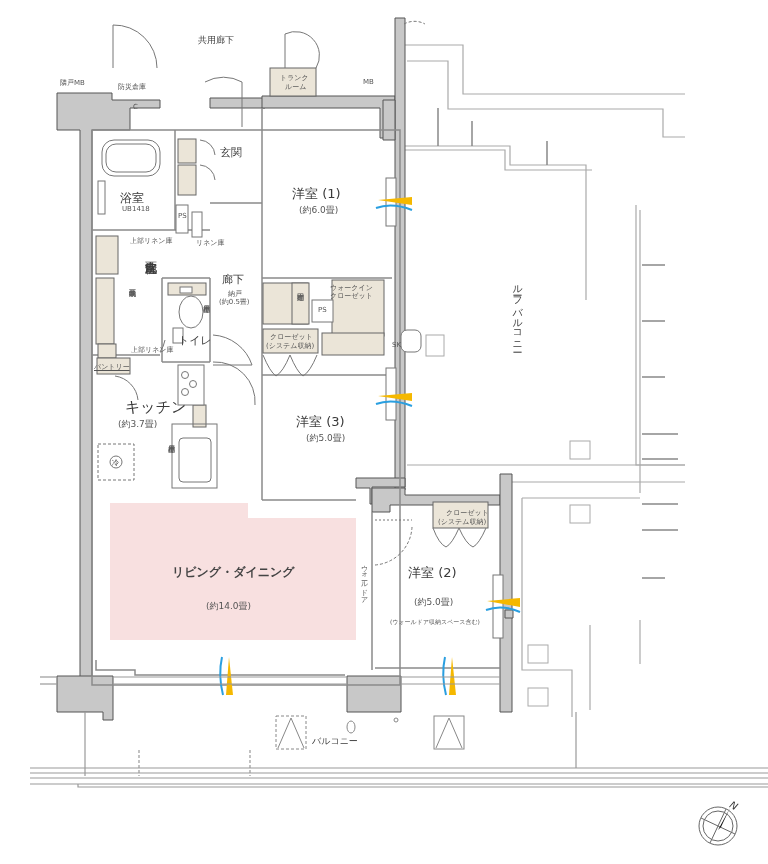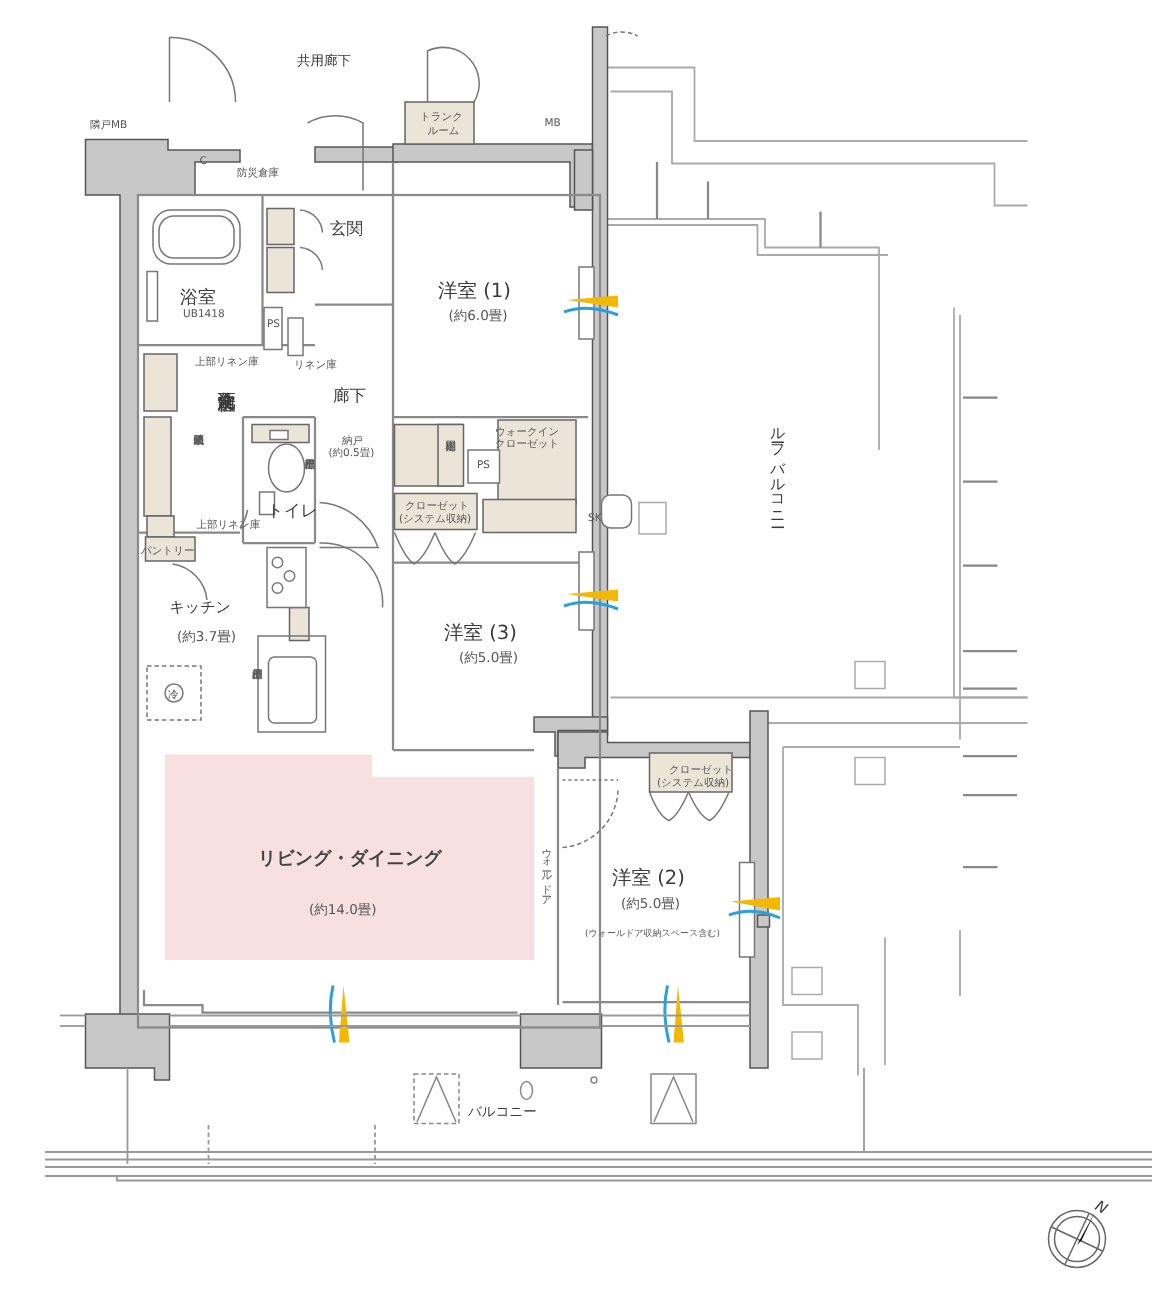--- a/index.html
+++ b/index.html
@@ -195,61 +195,61 @@
     <circle r="19" fill="none" stroke="#666" stroke-width="1"></circle>
     <circle r="15" fill="none" stroke="#666" stroke-width="1"></circle>
     <line x1="-17" y1="-8" x2="17" y2="8" stroke="#666"></line>
     <line x1="-8" y1="17" x2="8" y2="-17" stroke="#666"></line>
     <polygon points="0,4 12,-18 3,1" fill="#111"></polygon>
   </g>
 </svg>
 
 <div class="lbl" style="left:198px;top:34px;font-size:9px;">共用廊下</div>
 <div class="lbl tiny" style="left:60px;top:78px;">隣戸MB</div>
-<div class="lbl tiny" style="left:118px;top:110px;margin-left:40px;">防災倉庫</div>
+<div class="lbl tiny" style="left:118px;top:82px;">防災倉庫</div>
 <div class="lbl tiny" style="left:133px;top:103px;">C</div>
 <div class="lbl tiny" style="left:280px;top:73px;">トランク</div>
 <div class="lbl tiny" style="left:285px;top:82px;">ルーム</div>
 <div class="lbl tiny" style="left:363px;top:78px;">MB</div>
 
 <div class="lbl" style="left:220px;top:145px;font-size:11px;">玄関</div>
 <div class="lbl" style="left:120px;top:190px;font-size:12px;">浴室</div>
 <div class="lbl tiny" style="left:122px;top:205px;">UB1418</div>
 <div class="lbl tiny" style="left:178px;top:212px;">PS</div>
 <div class="lbl tiny" style="left:196px;top:238px;">リネン庫</div>
 <div class="lbl tiny" style="left:130px;top:236px;">上部リネン庫</div>
 <div class="lbl vert" style="left:142px;top:252px;font-size:12px;">洗面化粧室</div>
 <div class="lbl vert tiny" style="left:127px;top:284px;">三面鏡収納</div>
 <div class="lbl tiny" style="left:131px;top:345px;">上部リネン庫</div>
-<div class="lbl tiny" style="left:94px;top:362px;">パントリー</div>
-<div class="lbl" style="left:222px;top:256px;font-size:11px;">廊下</div>
+<div class="lbl tiny" style="left:94px;top:362px;text-decoration:underline;">パントリー</div>
+<div class="lbl" style="left:222px;top:272px;font-size:11px;">廊下</div>
 <div class="lbl tiny" style="left:228px;top:289px;">納戸</div>
 <div class="lbl tiny" style="left:219px;top:297px;">(約0.5畳)</div>
 <div class="lbl" style="left:178px;top:333px;font-size:11px;">トイレ</div>
 <div class="lbl vert tiny" style="left:201px;top:300px;">上部吊戸棚</div>
 <div class="lbl vert tiny" style="left:295px;top:288px;">固定棚</div>
 <div class="lbl tiny" style="left:318px;top:306px;">PS</div>
 <div class="lbl tiny" style="left:330px;top:283px;">ウォークイン</div>
 <div class="lbl tiny" style="left:330px;top:291px;">クローゼット</div>
 <div class="lbl tiny" style="left:270px;top:332px;">クローゼット</div>
 <div class="lbl tiny" style="left:266px;top:341px;">(システム収納)</div>
 
 <div class="lbl room-main" style="left:292px;top:185px;">洋室 (1)</div>
 <div class="lbl room-sub" style="left:299px;top:204px;">(約6.0畳)</div>
 <div class="lbl room-main" style="left:296px;top:413px;">洋室 (3)</div>
 <div class="lbl room-sub" style="left:306px;top:432px;">(約5.0畳)</div>
-<div class="lbl" style="left:113px;top:398px;font-size:10px;">キッチン</div>
+<div class="lbl" style="left:125px;top:398px;font-size:15px;">キッチン</div>
 <div class="lbl room-sub" style="left:118px;top:418px;">(約3.7畳)</div>
 <div class="lbl vert tiny" style="left:166px;top:440px;">上部吊戸棚</div>
 <div class="lbl" style="left:112px;top:458px;font-size:7px;">冷</div>
 
 <div class="lbl" style="left:172px;top:564px;font-size:12px;font-weight:bold;color:#444;">リビング・ダイニング</div>
 <div class="lbl room-sub" style="left:206px;top:584px;margin-top:16px;">(約14.0畳)</div>
 <div class="lbl vert tiny" style="left:359px;top:560px;">ウォールドア</div>
-<div class="lbl room-main" style="left:408px;top:576px;text-align:center;">洋室 (2)</div>
+<div class="lbl room-main" style="left:408px;top:564px;text-align:center;">洋室 (2)</div>
 <div class="lbl room-sub" style="left:414px;top:596px;">(約5.0畳)</div>
 <div class="lbl" style="left:390px;top:618px;font-size:6px;color:#555;">(ウォールドア収納スペース含む)</div>
 <div class="lbl tiny" style="left:446px;top:508px;">クローゼット</div>
 <div class="lbl tiny" style="left:438px;top:517px;">(システム収納)</div>
 
 <div class="lbl vert" style="left:510px;top:278px;font-size:10px;">ルーフバルコニー</div>
 <div class="lbl tiny" style="left:392px;top:341px;">SK</div>
 <div class="lbl" style="left:312px;top:735px;font-size:9px;">バルコニー</div>
 <div class="lbl" style="left:730px;top:800px;font-size:10px;font-style:italic;transform:rotate(30deg);">N</div>
 

